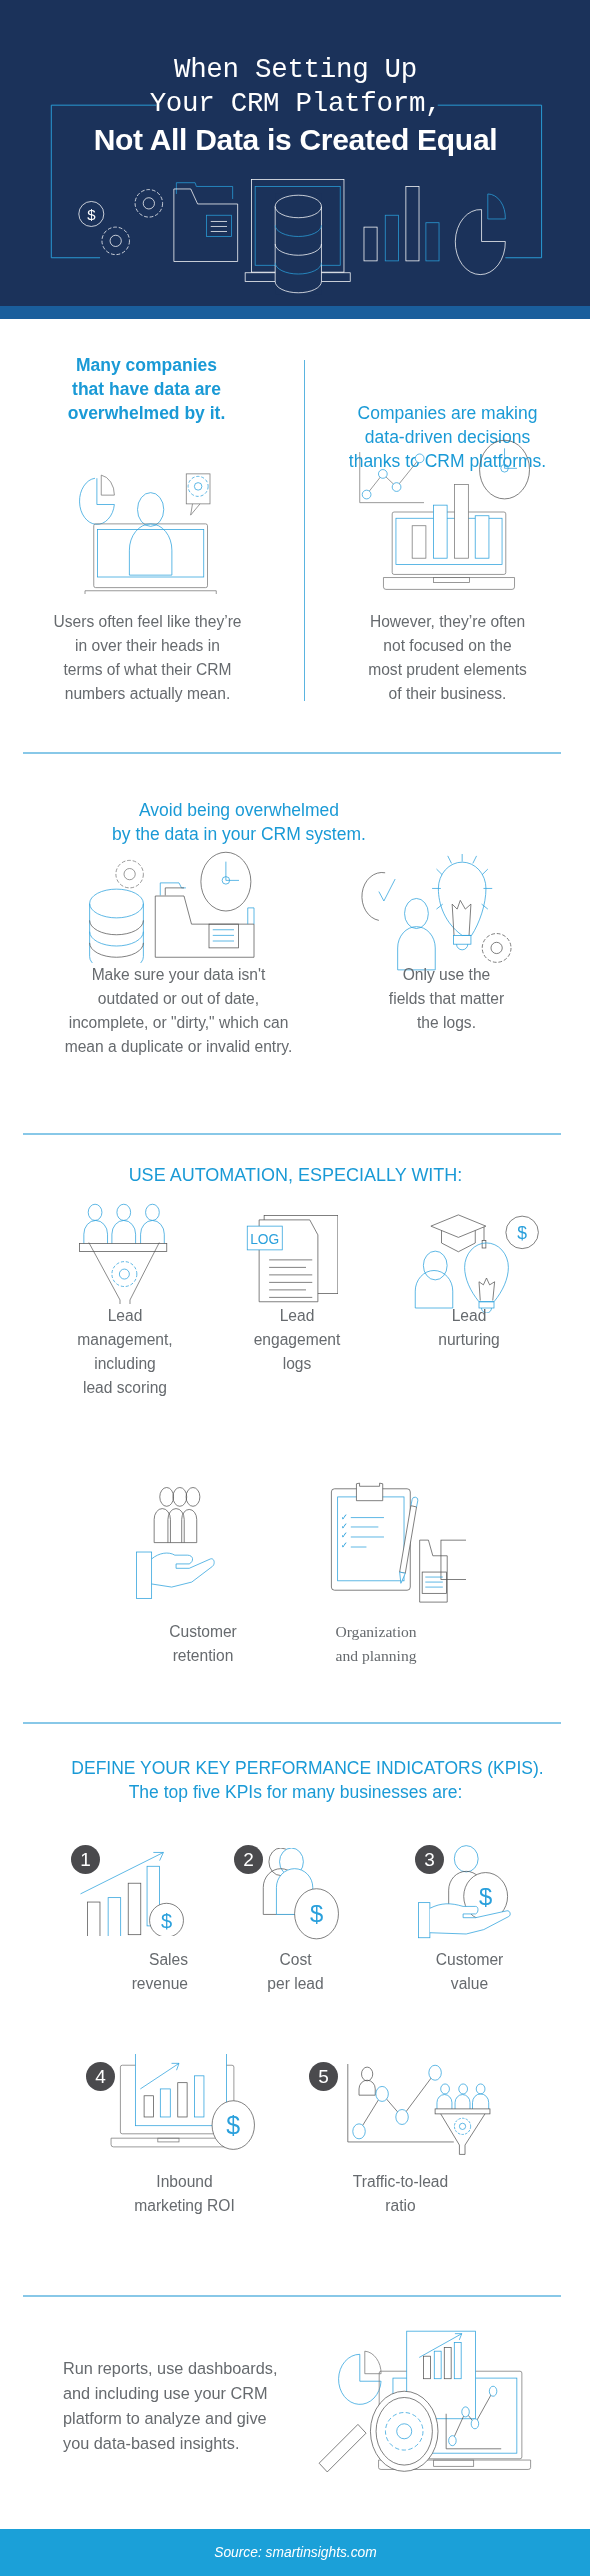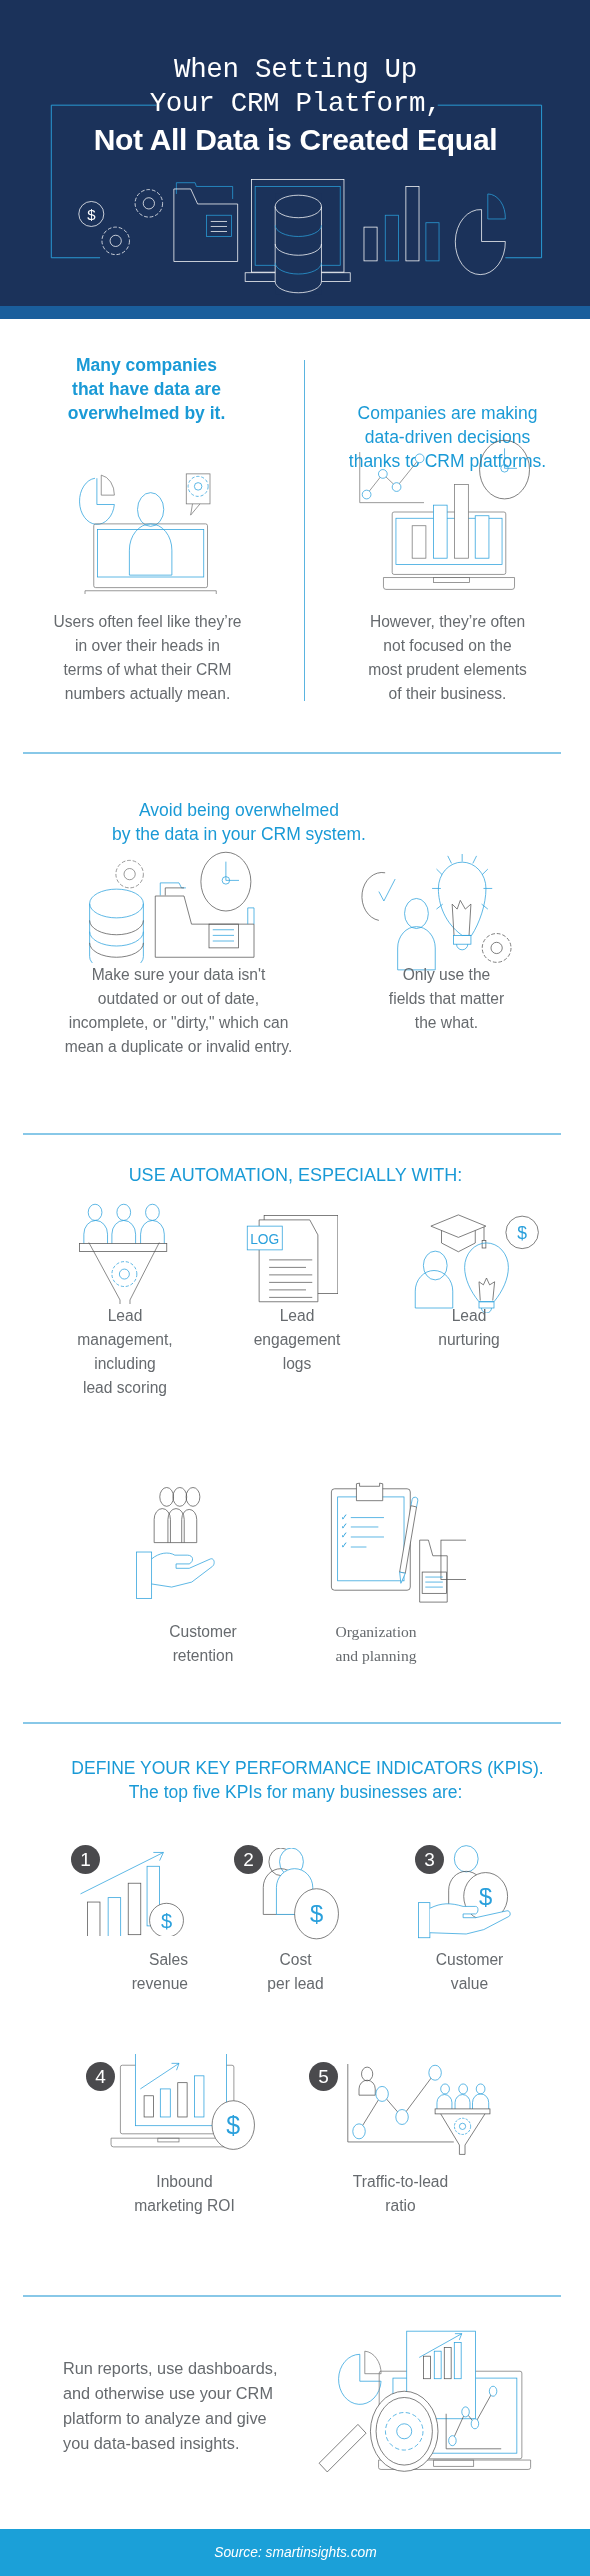--- a/index.html
+++ b/index.html
@@ -209,21 +209,21 @@
 
   <div class="abs grey-body" style="left:38px; top:963px; width:281px;">
     <div>Make sure your data isn't</div>
     <div>outdated or out of date,</div>
     <div>incomplete, or "dirty," which can</div>
     <div>mean a duplicate or invalid entry.</div>
   </div>
   <div class="abs grey-body" style="left:356px; top:963px; width:181px;">
     <div>Only use the</div>
     <div>fields that matter</div>
-    <div>the what.</div>
+    <div>the logs.</div>
   </div>
 
   <div class="divider" style="top:1133px;"></div>
 
   <div class="abs blue-head" style="left:0; top:1163px; width:591px; font-size:18px;">USE AUTOMATION, ESPECIALLY WITH:</div>
 
   <svg class="abs" style="left:75px; top:1198px;" width="100" height="106" viewBox="0 0 160 170">
     <g fill="none" stroke-width="1.2">
       <ellipse cx="32" cy="23" rx="11" ry="13" stroke="#2aa0dc"></ellipse>
       <ellipse cx="78" cy="23" rx="11" ry="13" stroke="#2aa0dc"></ellipse>
@@ -436,21 +436,21 @@
   </svg>
   <div class="abs grey-body" style="left:338px; top:2170px; width:125px;">
     <div>Traffic-to-lead</div>
     <div>ratio</div>
   </div>
 
   <div class="divider" style="top:2295px;"></div>
 
   <div class="abs grey-body" style="left:63px; top:2356px; width:238px; text-align:left; font-size:16.3px; line-height:25px;">
     <div>Run reports, use dashboards,</div>
-    <div>and otherwise use your CRM</div>
+    <div>and including use your CRM</div>
     <div>platform to analyze and give</div>
     <div>you data-based insights.</div>
   </div>
 
   <svg class="abs" style="left:316px; top:2326px;" width="219" height="163" viewBox="0 0 350 260">
     <g fill="none" stroke-width="1.2">
       <path d="M70,45 A34,40 0 1 0 104,88 L70,88 Z" stroke="#2aa0dc"></path>
       <path d="M78,40 A28,36 0 0 1 104,76 L78,76 Z" stroke="#777"></path>
       <rect x="101" y="72" width="228" height="140" rx="3" stroke="#777"></rect>
       <rect x="123" y="83" width="198" height="120" stroke="#2aa0dc"></rect>

